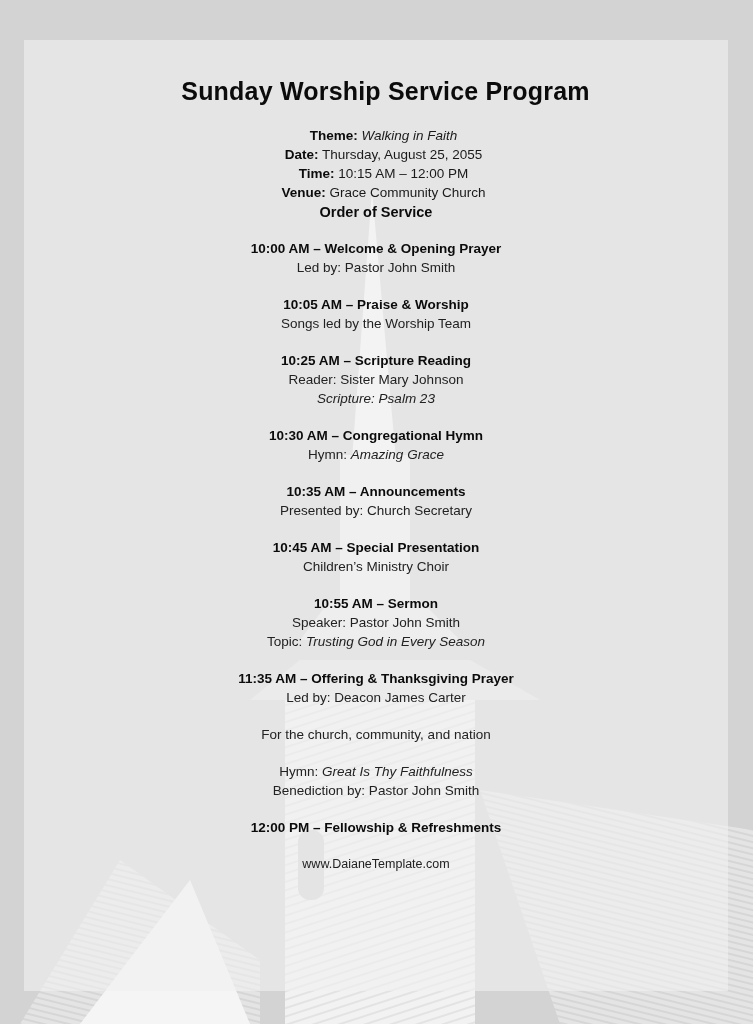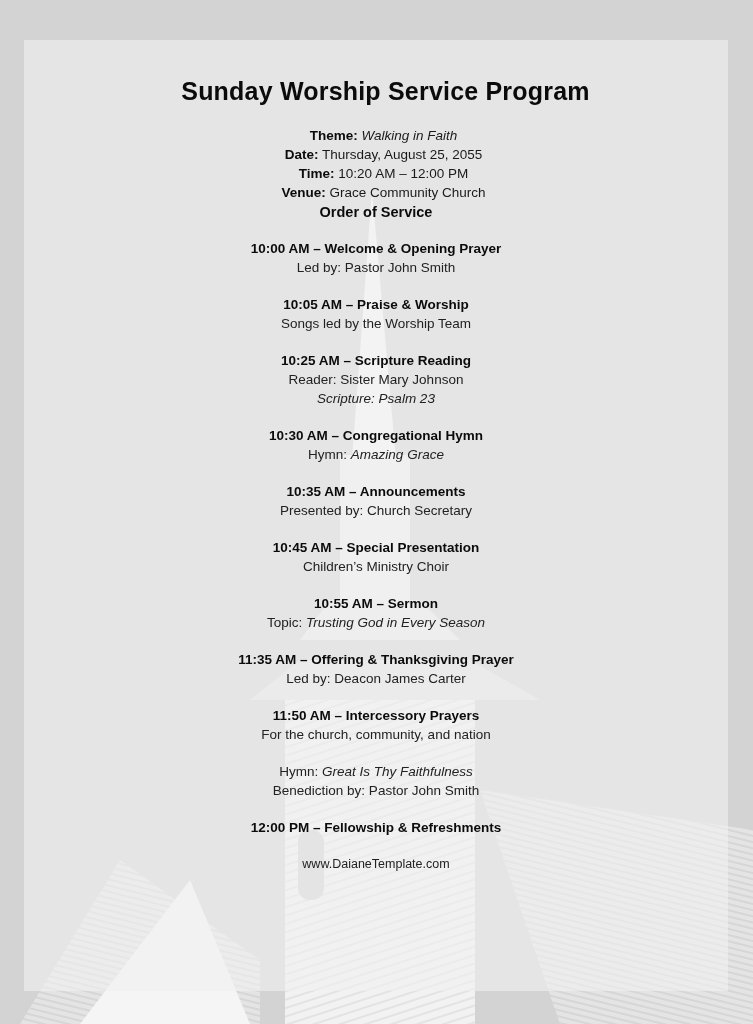--- a/index.html
+++ b/index.html
@@ -128,21 +128,21 @@
     <div>
       <b>Theme:</b>
       <i>Walking in Faith</i>
     </div>
     <div>
       <b>Date:</b>
       <span>Thursday, August 25, 2055</span>
     </div>
     <div>
       <b>Time:</b>
-      <span>10:20 AM – 12:00 PM</span>
+      <span>10:15 AM – 12:00 PM</span>
     </div>
     <div>
       <b>Venue:</b>
       <span>Grace Community Church</span>
     </div>
   </div>
 
   <div class="section-title">Order of Service</div>
 
   <div class="items">
@@ -166,28 +166,28 @@
     <div class="item">
       <div class="item-head">10:35 AM – Announcements</div>
       <div class="item-line"><span>Presented by: Church Secretary</span></div>
     </div>
     <div class="item">
       <div class="item-head">10:45 AM – Special Presentation</div>
       <div class="item-line"><span>Children’s Ministry Choir</span></div>
     </div>
     <div class="item">
       <div class="item-head">10:55 AM – Sermon</div>
+      <div class="item-line"><span>Speaker: Pastor John Smith</span></div>
       <div class="item-line"><span>Topic: </span><i>Trusting God in Every Season</i></div>
     </div>
     <div class="item">
       <div class="item-head">11:35 AM – Offering &amp; Thanksgiving Prayer</div>
       <div class="item-line"><span>Led by: Deacon James Carter</span></div>
     </div>
     <div class="item">
-      <div class="item-head">11:50 AM – Intercessory Prayers</div>
       <div class="item-line"><span>For the church, community, and nation</span></div>
     </div>
     <div class="item">
       <div class="item-line"><span>Hymn: </span><i>Great Is Thy Faithfulness</i></div>
       <div class="item-line"><span>Benediction by: Pastor John Smith</span></div>
     </div>
     <div class="item">
       <div class="item-head">12:00 PM – Fellowship &amp; Refreshments</div>
     </div>
   </div>

